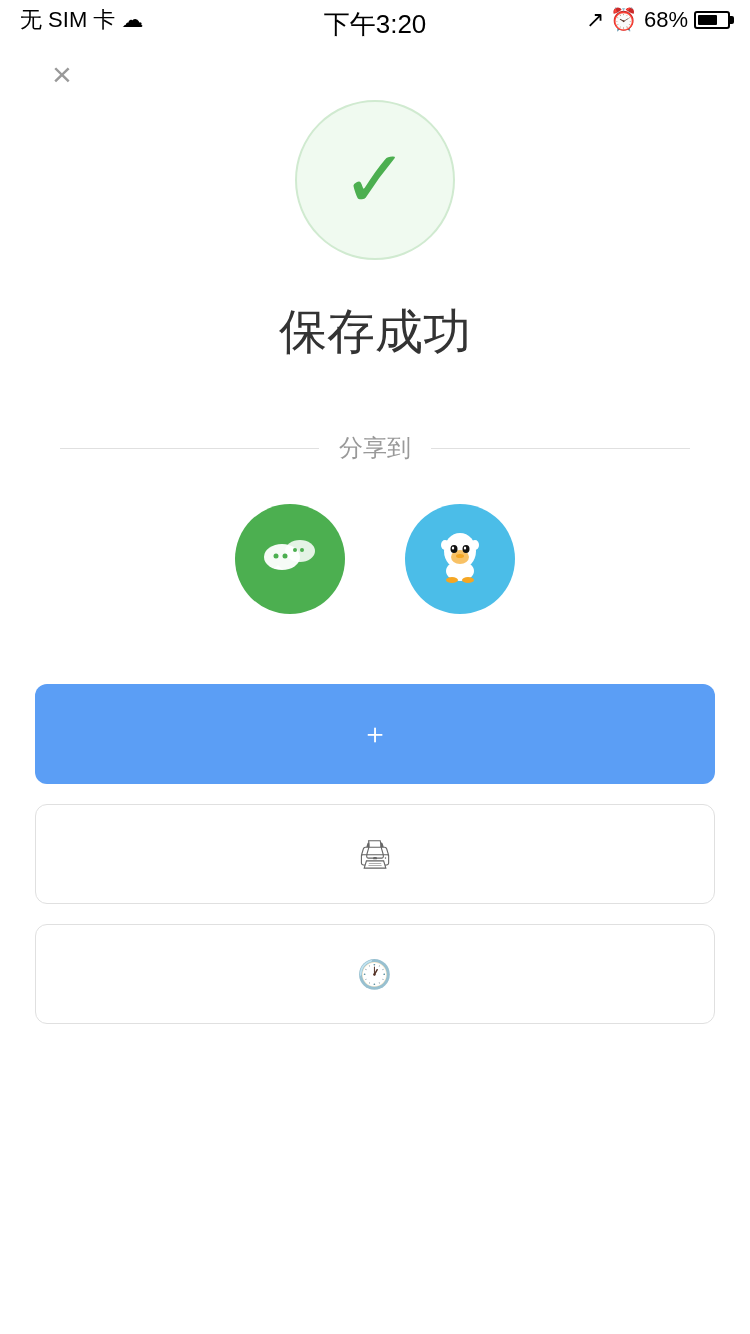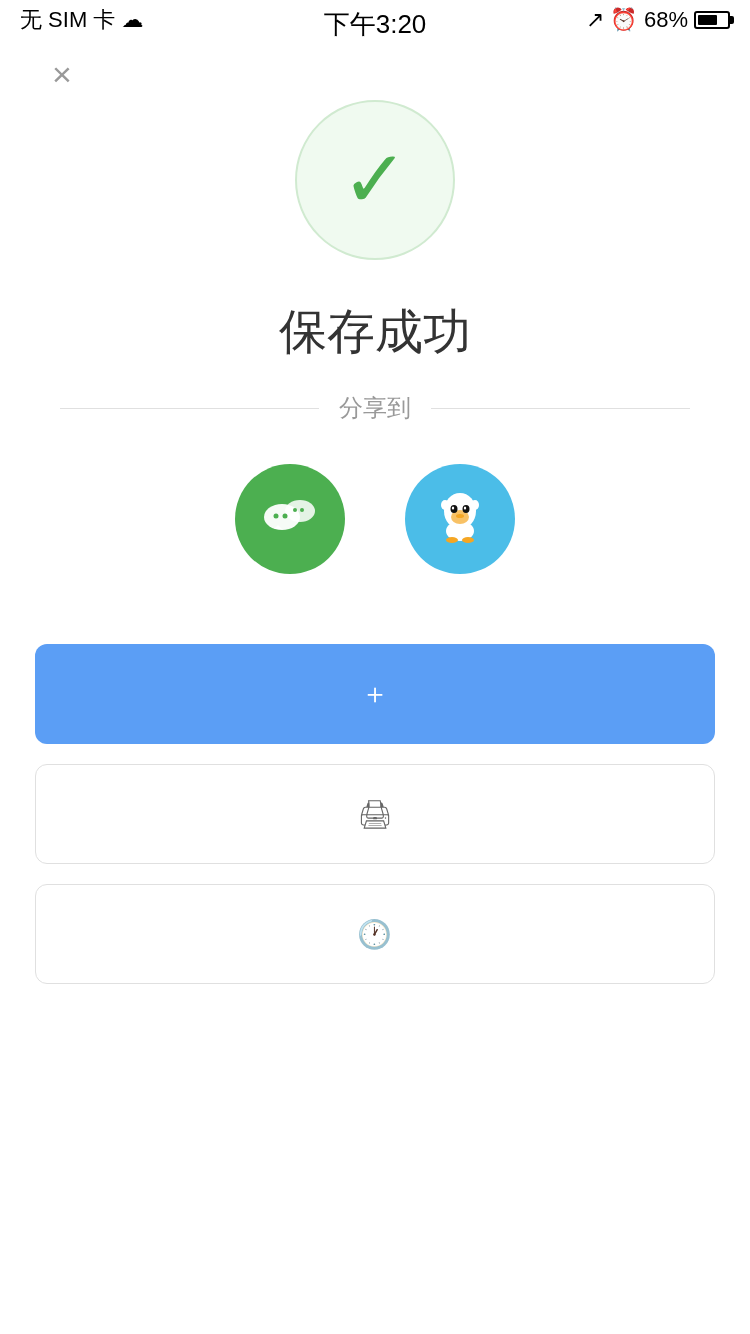--- a/index.html
+++ b/index.html
@@ -128,30 +128,31 @@
       font-size: 80px;
       color: #4CAF50;
       line-height: 1;
     }
 
     
     .success-title {
       font-size: 48px;
       font-weight: 500;
       color: #333333;
-      margin-bottom: 28px;
+      margin-bottom: 60px;
     }
 
     
     .share-divider {
       width: 100%;
       display: flex;
       align-items: center;
       padding: 0 60px;
       margin-bottom: 40px;
+      margin-top: 8px;
     }
 
     .divider-line {
       flex: 1;
       height: 1px;
       background: #e0e0e0;
     }
 
     .divider-text {
       padding: 0 20px;

